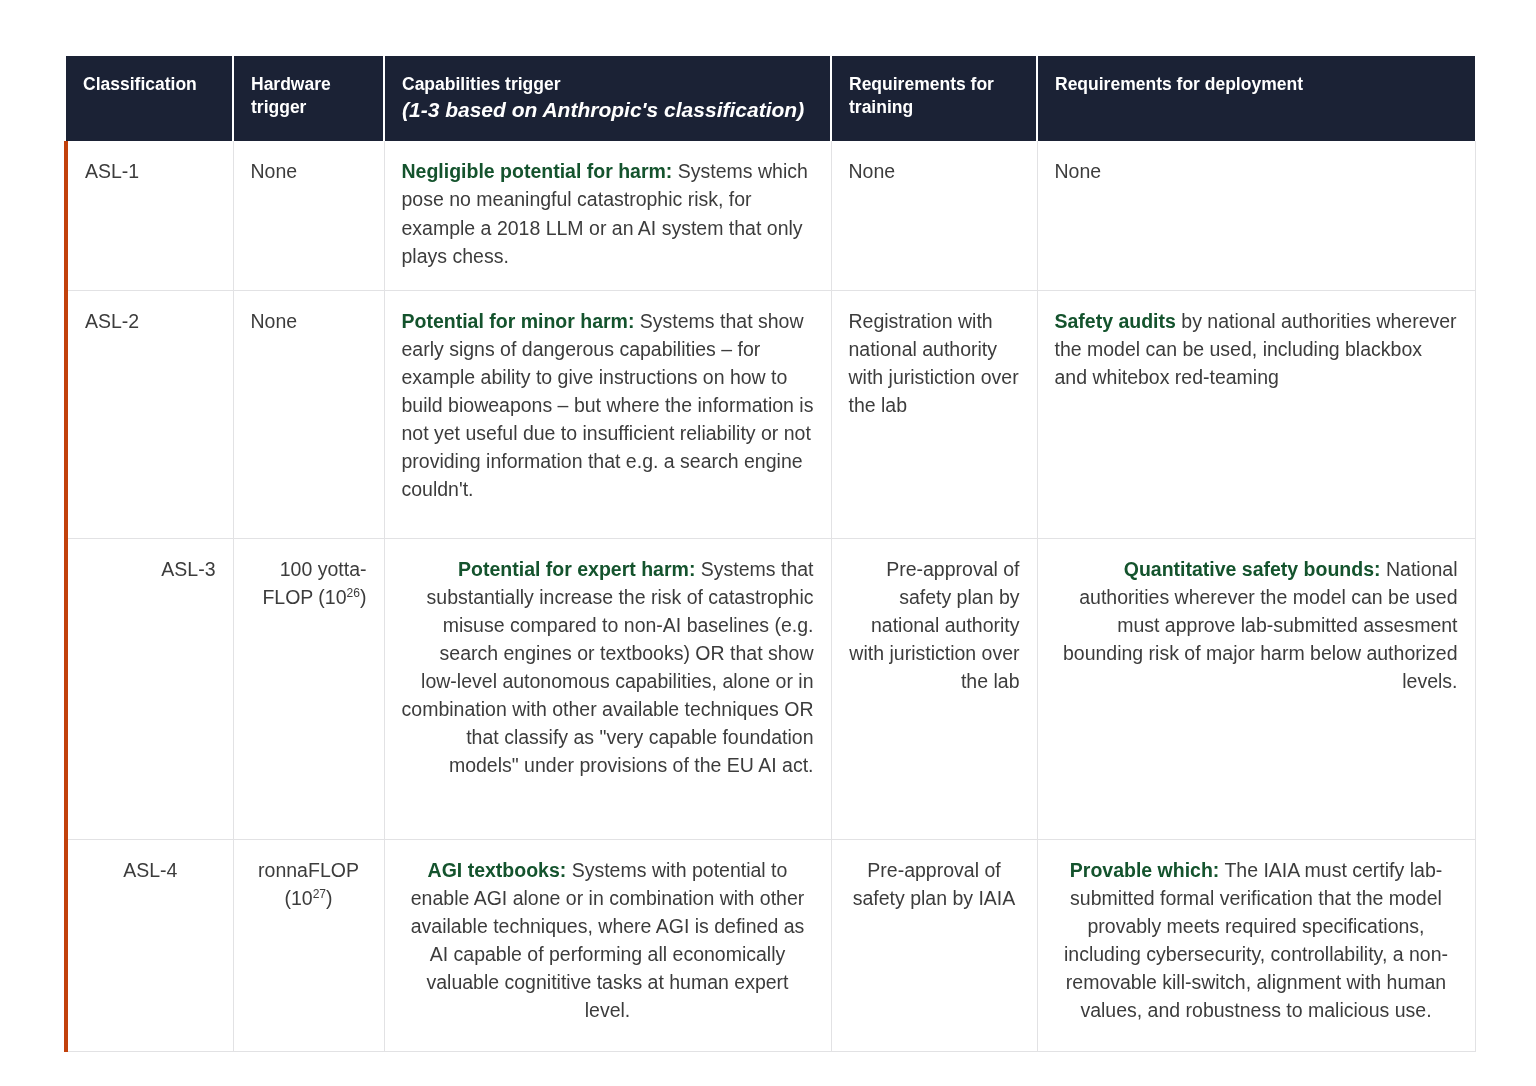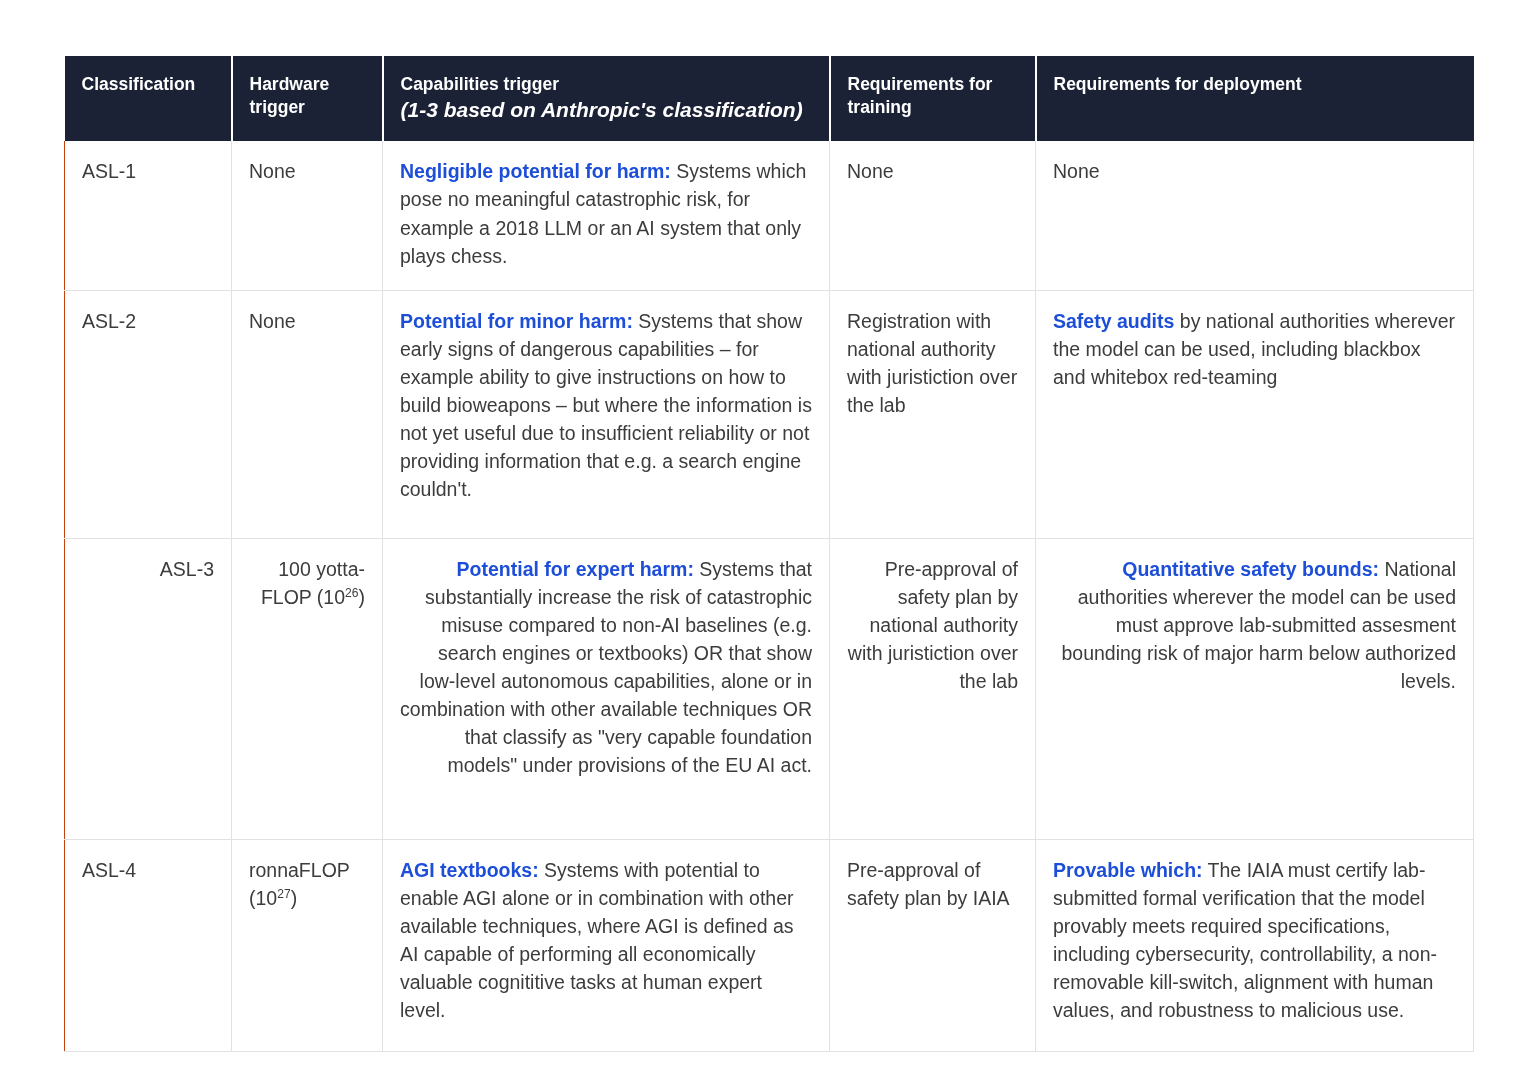--- a/index.html
+++ b/index.html
@@ -63,33 +63,33 @@
     padding: 16px 17px 20px 17px;
     font-size: 19.5px;
     line-height: 1.44;
     color: #3c3c3c;
     border-right: 1px solid #e2e2e4;
     border-bottom: 1px solid #e2e2e4;
     box-sizing: border-box;
     word-wrap: break-word;
   }
   tbody td:last-child { border-right: 1px solid #e2e2e4; }
-  tbody tr td:first-child { border-left: 1px solid #c2410c; }
-  .lead { font-weight: bold; color: #1d4ed8; }
+  tbody tr td:first-child { border-left: 4px solid #c2410c; }
+  .lead { font-weight: bold; color: #14532d; }
 
   sup {
     font-size: 0.62em;
     vertical-align: super;
     line-height: 0;
   }
 
   .row-1 td { height: 137px; }
   .row-2 td { height: 248px; }
   .row-3 td { height: 301px; text-align: right; }
-  .row-4 td { height: 212px; }
+  .row-4 td { height: 212px; text-align: center; }
 </style>
 </head>
 <body>
 
 <div class="page">
   <div class="table-wrap">
     <table class="asl-table">
       <colgroup>
         <col class="c-class">
         <col class="c-hw">

